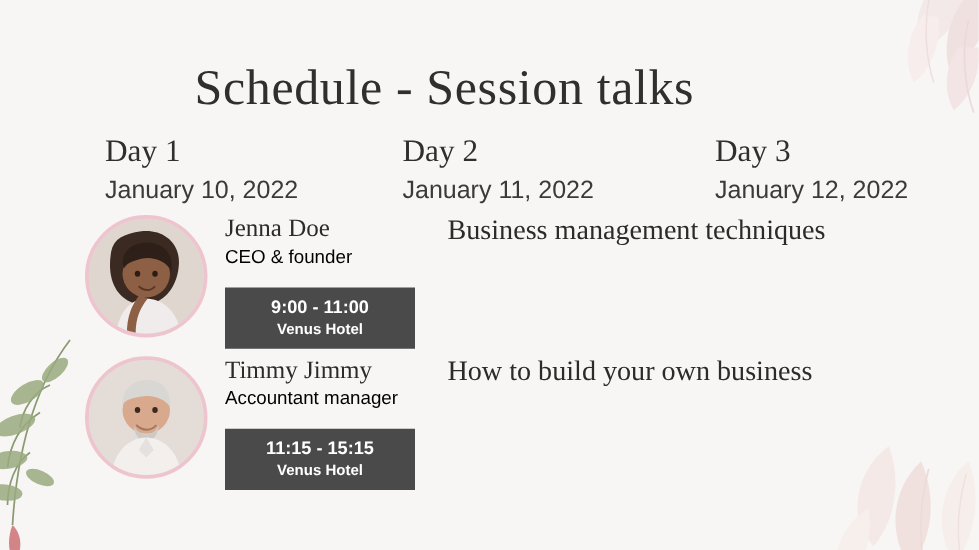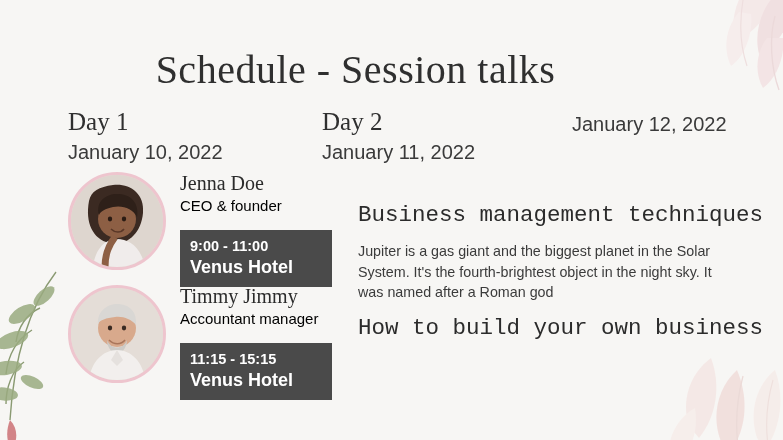--- a/index.html
+++ b/index.html
@@ -46,21 +46,21 @@
     position: absolute;
     top: 108px;
     left: 0;
     width: 783px;
     height: 56px;
   }
   .day {
     position: absolute;
     top: 0;
   }
-  .day-1 { left: 68px; }
+  .day-1 { left: 84px; }
   .day-2 { left: 322px; }
   .day-3 { left: 572px; }
   .day-name {
     font-family: "Liberation Serif", serif;
     font-size: 25px;
     color: #2f2f2f;
     line-height: 1.1;
   }
   .day-date {
     margin-top: 5px;
@@ -116,45 +116,45 @@
   }
   .time-box {
     position: absolute;
     left: 180px;
     top: 58px;
     width: 152px;
     background: #4a4a4a;
     color: #ffffff;
     padding: 7px 10px 8px 10px;
     box-sizing: border-box;
+    text-align: center;
   }
   .time-box .t {
     font-size: 14.5px;
     font-weight: bold;
     line-height: 1.3;
   }
   .time-box .v {
-    font-size: 18px;
+    font-size: 12px;
     font-weight: bold;
     line-height: 1.3;
   }
 
   .topic {
     position: absolute;
     left: 358px;
     top: -2px;
     width: 372px;
   }
   .topic-title {
-    font-family: Liberation Mono, monospace;
+    font-family: Liberation Serif, serif;
     font-size: 22.5px;
     color: #2b2b2b;
     line-height: 1.2;
     white-space: nowrap;
-    margin-top: 32px;
   }
   .topic-desc {
     margin-top: 12px;
     font-size: 14.3px;
     color: #3b3b3b;
     line-height: 1.45;
   }
 </style>
 </head>
 <body>
@@ -215,20 +215,21 @@
   <div class="days">
     <div class="day day-1">
       <div class="day-name">Day 1</div>
       <div class="day-date">January 10, 2022</div>
     </div>
     <div class="day day-2">
       <div class="day-name">Day 2</div>
       <div class="day-date">January 11, 2022</div>
     </div>
     <div class="day day-3">
+      <div class="day-name">Day 3</div>
       <div class="day-date">January 12, 2022</div>
     </div>
   </div>
 
   <div class="session session-1">
     <div class="avatar-wrap">
       <div class="avatar-ring">
         <svg width="92" height="92" viewBox="0 0 92 92">
           <rect width="92" height="92" fill="#ded6cf"></rect>
           <path d="M18 26 C 14 48, 22 64, 38 68 C 54 72, 70 60, 72 38 C 74 18, 58 8, 42 10 C 28 12, 20 16, 18 26 Z" fill="#3b2a22"></path>
@@ -245,21 +246,20 @@
     <div class="speaker">
       <div class="speaker-name">Jenna Doe</div>
       <div class="speaker-role">CEO &amp; founder</div>
     </div>
     <div class="time-box">
       <div class="t">9:00 - 11:00</div>
       <div class="v">Venus Hotel</div>
     </div>
     <div class="topic">
       <div class="topic-title">Business management techniques</div>
-      <div class="topic-desc">Jupiter is a gas giant and the biggest planet in the Solar System. It's the fourth-brightest object in the night sky. It was named after a Roman god</div>
     </div>
   </div>
 
   <div class="session session-2">
     <div class="avatar-wrap">
       <div class="avatar-ring">
         <svg width="92" height="92" viewBox="0 0 92 92">
           <rect width="92" height="92" fill="#e4ddd7"></rect>
           <circle cx="46" cy="40" r="19" fill="#d8a98c"></circle>
           <path d="M27 36 C 26 22, 38 15, 48 16 C 60 17, 66 25, 65 37 C 60 31, 52 28, 44 29 C 35 30, 29 32, 27 36 Z" fill="#d9d7d4"></path>

